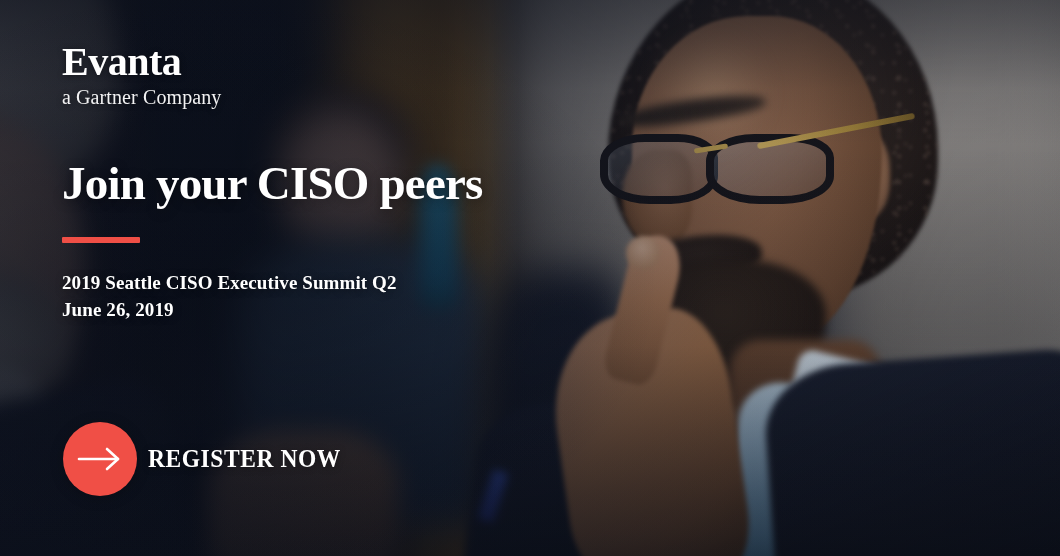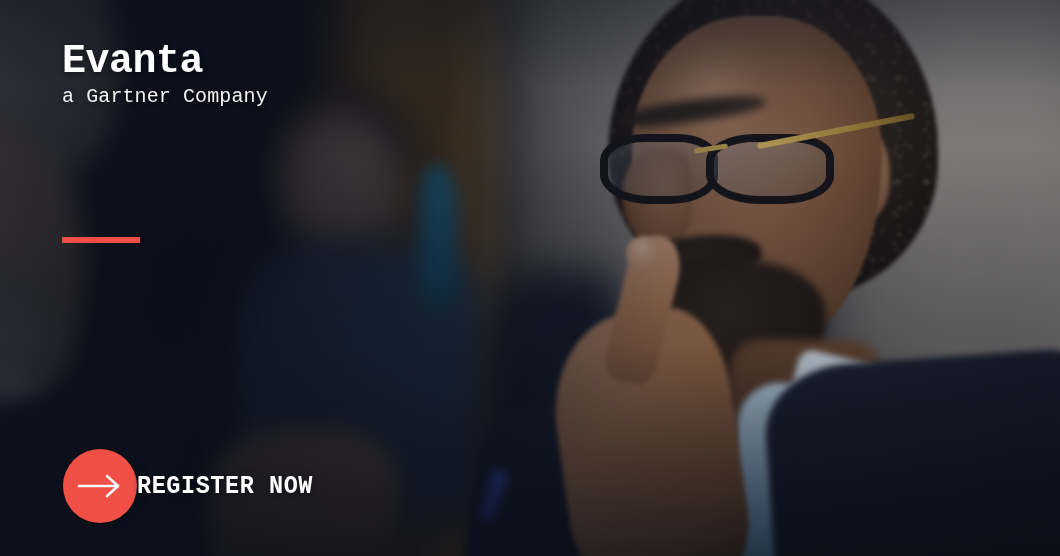--- a/index.html
+++ b/index.html
@@ -7,21 +7,21 @@
     padding: 0;
     background: #0d1220;
   }
   * { box-sizing: border-box; }
 
   .banner {
     position: relative;
     width: 1060px;
     height: 556px;
     overflow: hidden;
-    font-family: Liberation Mono, monospace;
+    font-family: Liberation Serif, serif;
     background: #14532d;
     user-select: none;
   }
 
   
   .photo {
     position: absolute;
     inset: -60px;
     overflow: hidden;
   }
@@ -487,24 +487,24 @@
     font-size: 19px;
     font-weight: 700;
     line-height: 1.42;
     letter-spacing: 0.1px;
     text-shadow: 0 1px 8px rgba(0,0,0,0.45);
   }
   .event span { display: block; }
 
   .cta {
     position: absolute;
-    left: 63px; top: 449px;
+    left: 63px; top: 422px;
     display: flex;
     align-items: center;
-    gap: 0;
+    gap: 11px;
     cursor: pointer;
     text-decoration: none;
   }
   .cta-circle {
     width: 74px; height: 74px;
     border-radius: 50%;
     background: #f04f46;
     display: flex;
     align-items: center;
     justify-content: center;
@@ -584,23 +584,28 @@
   <div class="tint"></div>
   <div class="tint2"></div>
 
   <div class="content">
 
     <div class="logo">
       <span class="logo-word">Evanta</span>
       <span class="logo-tag">a Gartner Company</span>
     </div>
 
+    <h1 class="headline">Join your CISO peers</h1>
 
     <div class="rule"></div>
 
+    <div class="event">
+      <span>2019 Seattle CISO Executive Summit Q2</span>
+      <span>June 26, 2019</span>
+    </div>
 
     <a class="cta" href="#">
       <span class="cta-circle">
         <svg width="46" height="26" viewBox="0 0 46 26" fill="none" aria-hidden="true">
           <path d="M2 13 H41" stroke="#ffffff" stroke-width="2.6" stroke-linecap="round"></path>
           <path d="M30 3 L41 13 L30 23" stroke="#ffffff" stroke-width="2.6" stroke-linecap="round" stroke-linejoin="round" fill="none"></path>
         </svg>
       </span>
       <span class="cta-label">REGISTER NOW</span>
     </a>

